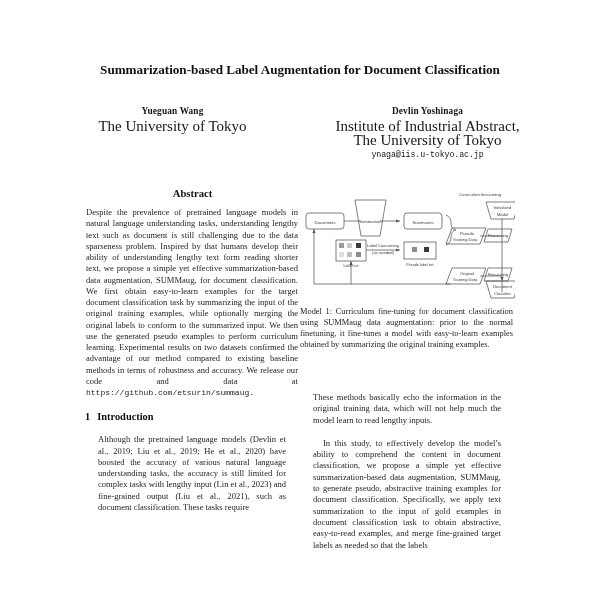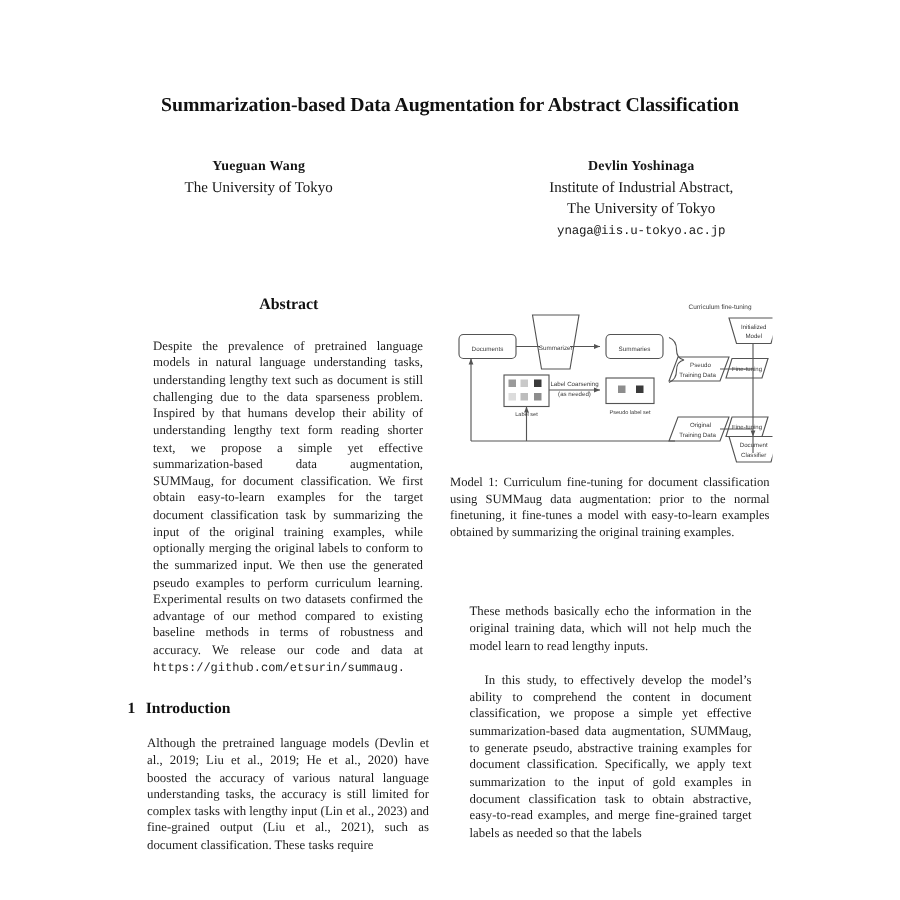--- a/index.html
+++ b/index.html
@@ -45,51 +45,51 @@
     font-size: 9.1px;
     line-height: 14.6px;
     color: #161616;
   }
   .author-name {
     font-weight: bold;
     font-size: 9.3px;
     letter-spacing: 0.15px;
     text-align: center;
   }
-  .author-aff { font-size: 10px; }
+  .author-aff { font-size: 15px; }
   .author-mail {
     font-family: "Liberation Mono", monospace;
     font-size: 8.3px;
     letter-spacing: -0.1px;
   }
 
   
   .col {
     position: absolute;
     width: 215px;
-    top: 198px;
+    top: 188px;
   }
   .col-left  { left: 85px; }
   .col-right { left: 300px; }
 
   .section-center {
     text-align: center;
     font-weight: bold;
     font-size: 10.6px;
     margin: 0 0 8px 0;
     color: #111111;
   }
 
   .abstract-body {
     font-size: 8.55px;
     line-height: 11.25px;
     text-align: justify;
     text-justify: inter-word;
     color: #1d1d1d;
-    margin: 16px;
+    margin: 0;
     padding: 0 2px 0 1px;
     hyphens: manual;
   }
   .abstract-body .url {
     font-family: "Liberation Mono", monospace;
     font-size: 8px;
   }
 
   .heading-num {
     font-weight: bold;
@@ -128,21 +128,21 @@
     padding-right: 2px;
   }
 
   .gap-after-caption { height: 30px; }
 </style>
 </head>
 <body>
 
 <div id="page">
 
-  <div class="title">Summarization-based Data Augmentation for Abstract Classification</div>
+  <div class="title">Summarization-based Label Augmentation for Document Classification</div>
 
   <div class="authors">
     <div class="author-block">
       <div class="author-name">Yueguan Wang</div>
       <div class="author-aff">The University of Tokyo</div>
     </div>
     <div class="author-block">
       <div class="author-name">Devlin Yoshinaga</div>
       <div class="author-aff">Institute of Industrial Abstract,</div>
       <div class="author-aff">The University of Tokyo</div>

